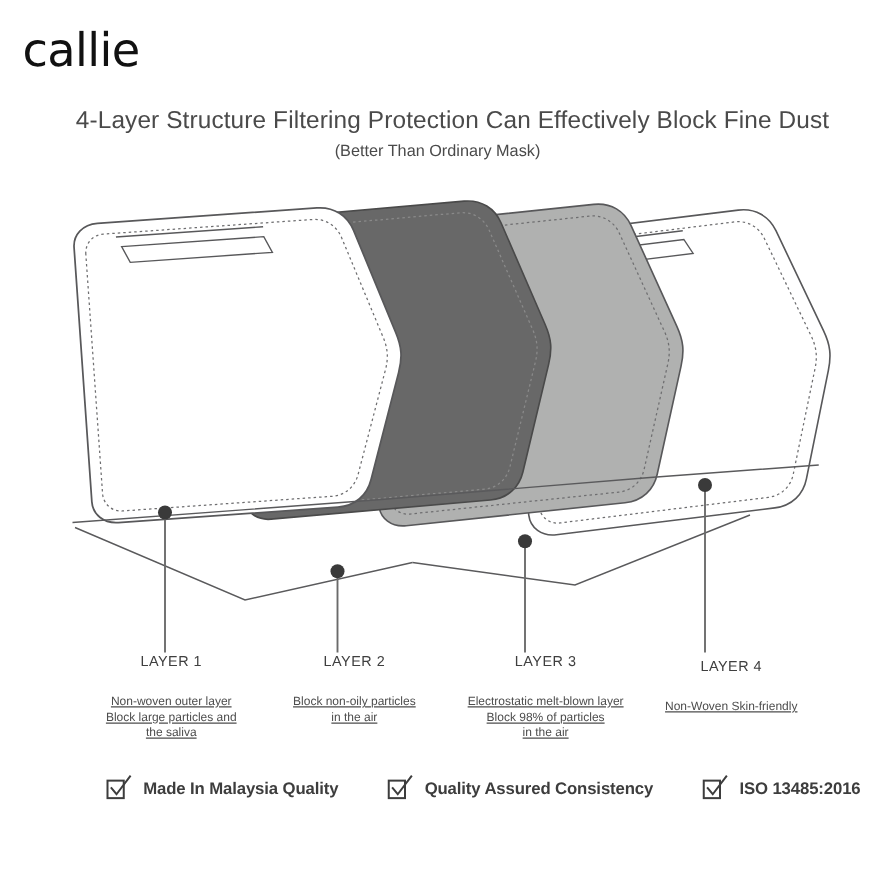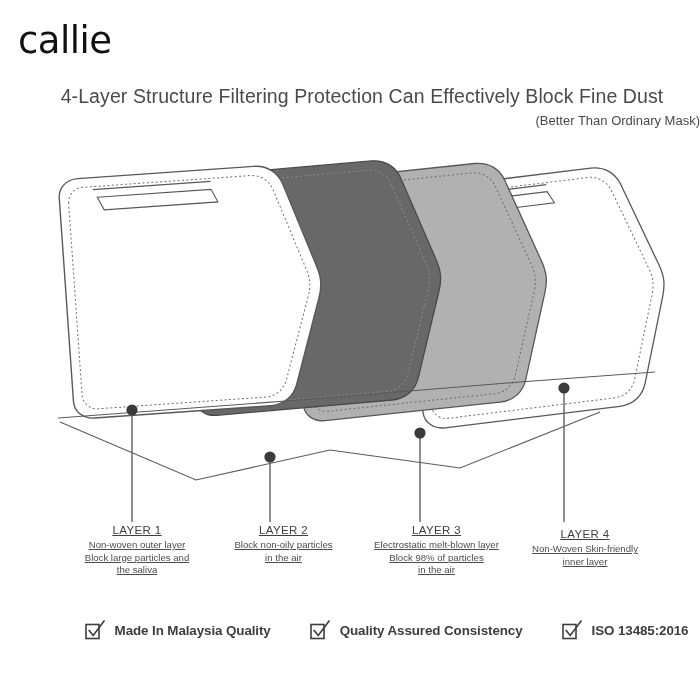--- a/index.html
+++ b/index.html
@@ -46,21 +46,21 @@
     font-weight: 400;
     color: #4a4a4a;
     letter-spacing: 0.1px;
     margin-left: 12px;
   }
   #subtitle {
     position: absolute;
     left: 0;
     top: 113px;
     width: 700px;
-    text-align: right;
+    text-align: center;
     font-size: 13px;
     font-weight: 400;
     color: #4a4a4a;
   }
 
   
   #illustration {
     position: absolute;
     left: 0;
     top: 150px;
@@ -72,22 +72,21 @@
   
   .caption {
     position: absolute;
     text-align: center;
     color: #4b4b4b;
   }
   .caption .cap-title {
     font-size: 11.5px;
     letter-spacing: 0.4px;
     color: #3f3f3f;
-    margin-bottom: 3px;
-    text-decoration: underline;
+    margin-bottom: 20px;
   }
   .caption .cap-line {
     font-size: 9.6px;
     line-height: 12.5px;
     color: #4d4d4d;
     text-decoration: underline;
   }
   #caption-1 { left: 52px;  top: 524px; width: 170px; }
   #caption-2 { left: 196px; top: 524px; width: 175px; }
   #caption-3 { left: 344px; top: 524px; width: 185px; }
@@ -224,21 +223,20 @@
   <div class="caption" id="caption-3">
     <div class="cap-title">LAYER 3</div>
     <div class="cap-line">Electrostatic melt-blown layer</div>
     <div class="cap-line">Block 98% of particles</div>
     <div class="cap-line">in the air</div>
   </div>
 
   <div class="caption" id="caption-4">
     <div class="cap-title">LAYER 4</div>
     <div class="cap-line">Non-Woven Skin-friendly</div>
-    <div class="cap-line">inner layer</div>
     <div class="cap-line"></div>
   </div>
 
   <div id="badges">
 
     <div class="badge">
       <svg class="badge-icon" viewBox="0 0 22 24">
         <rect x="2" y="6.5" width="13" height="14" fill="none" stroke="#3d3d3d" stroke-width="1.6"></rect>
         <path d="M 5.2 12.6 L 9.2 17.4 L 20 3.2" fill="none" stroke="#3d3d3d" stroke-width="1.6" stroke-linecap="square"></path>
       </svg>

